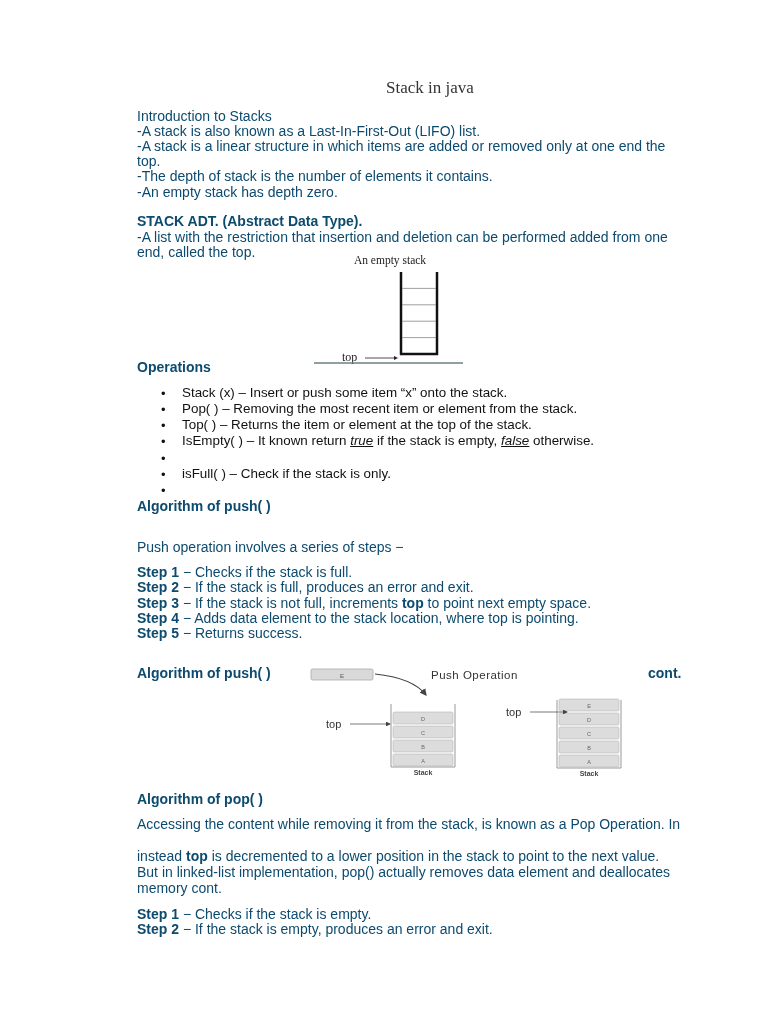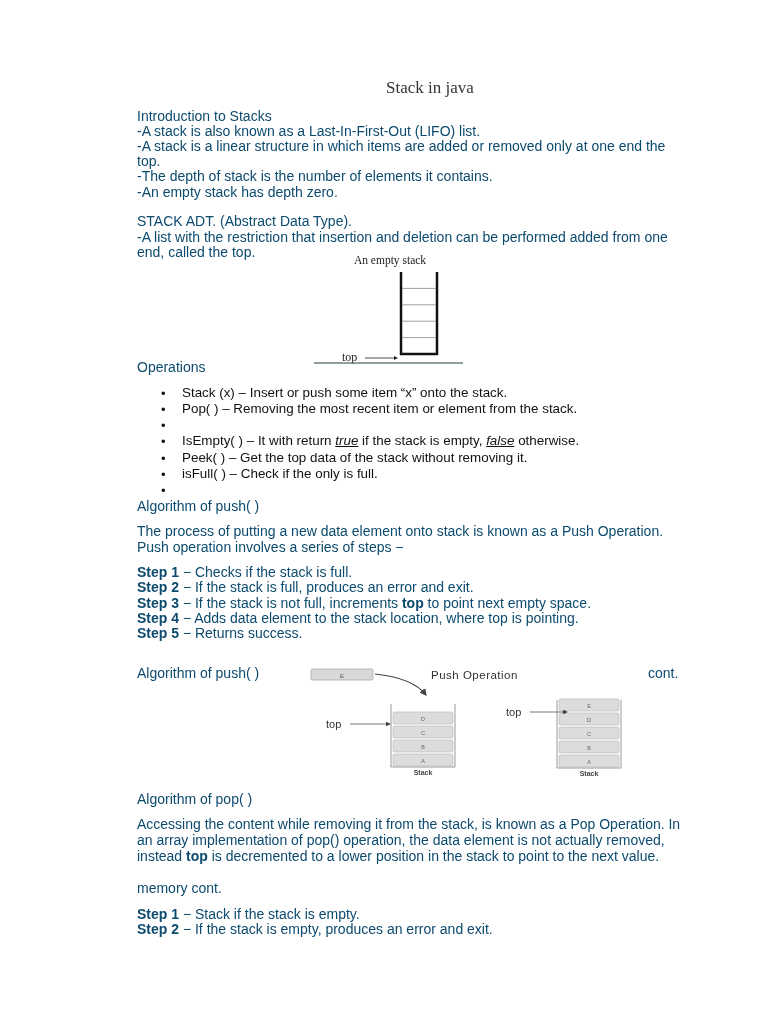--- a/index.html
+++ b/index.html
@@ -6,21 +6,21 @@
   body {
     width: 768px; height: 1024px; position: relative; overflow: hidden;
     font-family: "Liberation Sans", sans-serif; color: #111;
   }
   .page { position: absolute; left: 8px; top: 0; width: 768px; height: 1024px; margin-left: 38px; }
   .title {
     position: absolute; left: 0; width: 768px; top: 78px; text-align: center;
     font-family: "Liberation Serif", serif; font-size: 17px; color: #333;
   }
   .line { position: absolute; left: 91px; font-size: 14px; line-height: 15.5px; white-space: nowrap; color: #0c4a6e; }
-  .bold { font-weight: normal; text-align: right; }
+  .bold { font-weight: bold; text-align: right; }
   .ul { text-decoration: underline; font-style: italic; }
   .bullet { position: absolute; left: 115px; font-size: 13px; }
   .btext { position: absolute; left: 136px; font-size: 13.4px; white-space: nowrap; color: #111; }
   svg text { font-family: "Liberation Serif", serif; }
   .sans { font-family: "Liberation Sans", sans-serif !important; }
 </style>
 </head>
 <body>
 
 <div class="page">
@@ -55,31 +55,30 @@
     <line x1="6" y1="113" x2="155" y2="113" stroke="#6b8080" stroke-width="1.5"></line>
   </svg>
 
   <div class="line bold" style="top:360px">Operations</div>
 
   <span class="bullet" style="top:386px">•</span>
   <div class="btext" style="top:385px">Stack (x) – Insert or push some item “x” onto the stack.</div>
   <span class="bullet" style="top:402px">•</span>
   <div class="btext" style="top:401px">Pop( ) – Removing the most recent item or element from the stack.</div>
   <span class="bullet" style="top:418px">•</span>
+  <div class="btext" style="top:417px">Top( ) – Returns the item or element at the top of the stack.</div>
   <span class="bullet" style="top:434px">•</span>
-  <div class="btext" style="top:433px"><span>IsEmpty( ) – It with return </span><span class="ul">true</span><span> if the stack is empty, </span><span class="ul">false</span><span> otherwise.</span></div>
+  <div class="btext" style="top:433px"><span>IsEmpty( ) – It known return </span><span class="ul">true</span><span> if the stack is empty, </span><span class="ul">false</span><span> otherwise.</span></div>
   <span class="bullet" style="top:451px">•</span>
-  <div class="btext" style="top:450px">Peek( ) – Get the top data of the stack without removing it.</div>
   <span class="bullet" style="top:467px">•</span>
-  <div class="btext" style="top:466px">isFull( ) – Check if the only is full.</div>
+  <div class="btext" style="top:466px">isFull( ) – Check if the stack is only.</div>
   <span class="bullet" style="top:483px">•</span>
   <div class="btext" style="top:482px"></div>
 
   <div class="line bold" style="top:499px">Algorithm of push( )</div>
-  <div class="line" style="top:524px">The process of putting a new data element onto stack is known as a Push Operation.</div>
   <div class="line" style="top:540px">Push operation involves a series of steps −</div>
 
   <div class="line" style="top:565px"><b>Step 1</b><span> − Checks if the stack is full.</span></div>
   <div class="line" style="top:580px"><b>Step 2</b><span> − If the stack is full, produces an error and exit.</span></div>
   <div class="line" style="top:596px"><b>Step 3</b><span> − If the stack is not full, increments </span><b>top</b><span> to point next empty space.</span></div>
   <div class="line" style="top:611px"><b>Step 4</b><span> − Adds data element to the stack location, where top is pointing.</span></div>
   <div class="line" style="top:626px"><b>Step 5</b><span> − Returns success.</span></div>
 
   <div class="line bold" style="top:666px">Algorithm of push( )</div>
   <div class="line bold" style="top:666px;left:602px">cont.</div>
@@ -127,19 +126,19 @@
         <rect x="251" y="35" width="60" height="12" rx="1.5" fill="#dcdcdc" stroke="#b5b5b5" stroke-width="0.6"></rect>
         <text x="281" y="43.5" font-size="5.5" text-anchor="middle" fill="#666" class="sans">E</text>
       </g>
     <text x="281" y="112" font-size="7" text-anchor="middle" fill="#444" class="sans" font-weight="bold">Stack</text>
     <text x="198" y="52" font-size="11" fill="#333" class="sans">top</text>
     <line x1="222" y1="48" x2="259" y2="48" stroke="#555" stroke-width="0.8" marker-end="url(#ah)"></line>
   </svg>
 
   <div class="line bold" style="top:792px">Algorithm of pop( )</div>
   <div class="line" style="top:817px">Accessing the content while removing it from the stack, is known as a Pop Operation. In</div>
-  <div class="line" style="top:833px">an array implementation of pop() operation, the data element is not actually removed,</div>
   <div class="line" style="top:849px"><span>instead </span><b>top</b><span> is decremented to a lower position in the stack to point to the next value.</span></div>
+  <div class="line" style="top:865px">But in linked-list implementation, pop() actually removes data element and deallocates</div>
   <div class="line" style="top:881px">memory cont.</div>
 
-  <div class="line" style="top:907px"><b>Step 1</b><span> − Stack if the stack is empty.</span></div>
+  <div class="line" style="top:907px"><b>Step 1</b><span> − Checks if the stack is empty.</span></div>
   <div class="line" style="top:922px"><b>Step 2</b><span> − If the stack is empty, produces an error and exit.</span></div>
 </div>
 
 </body></html>

